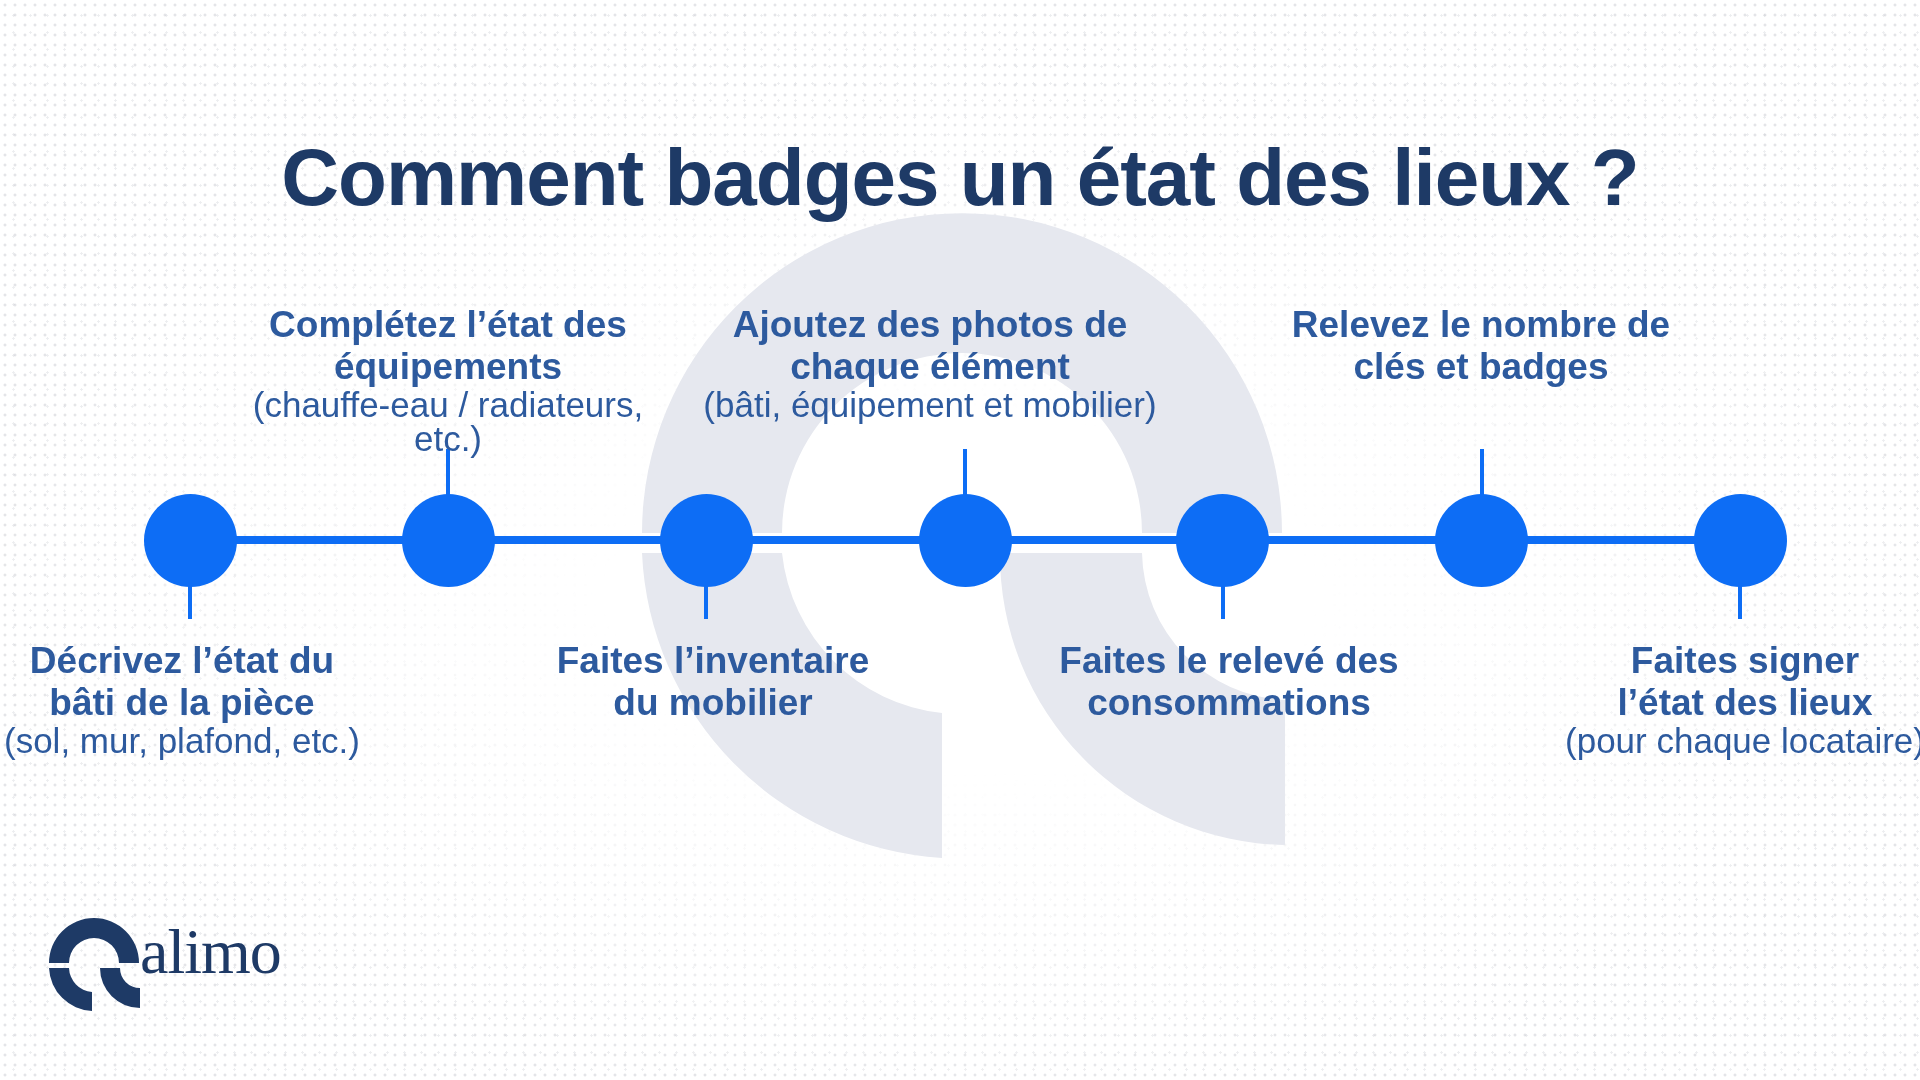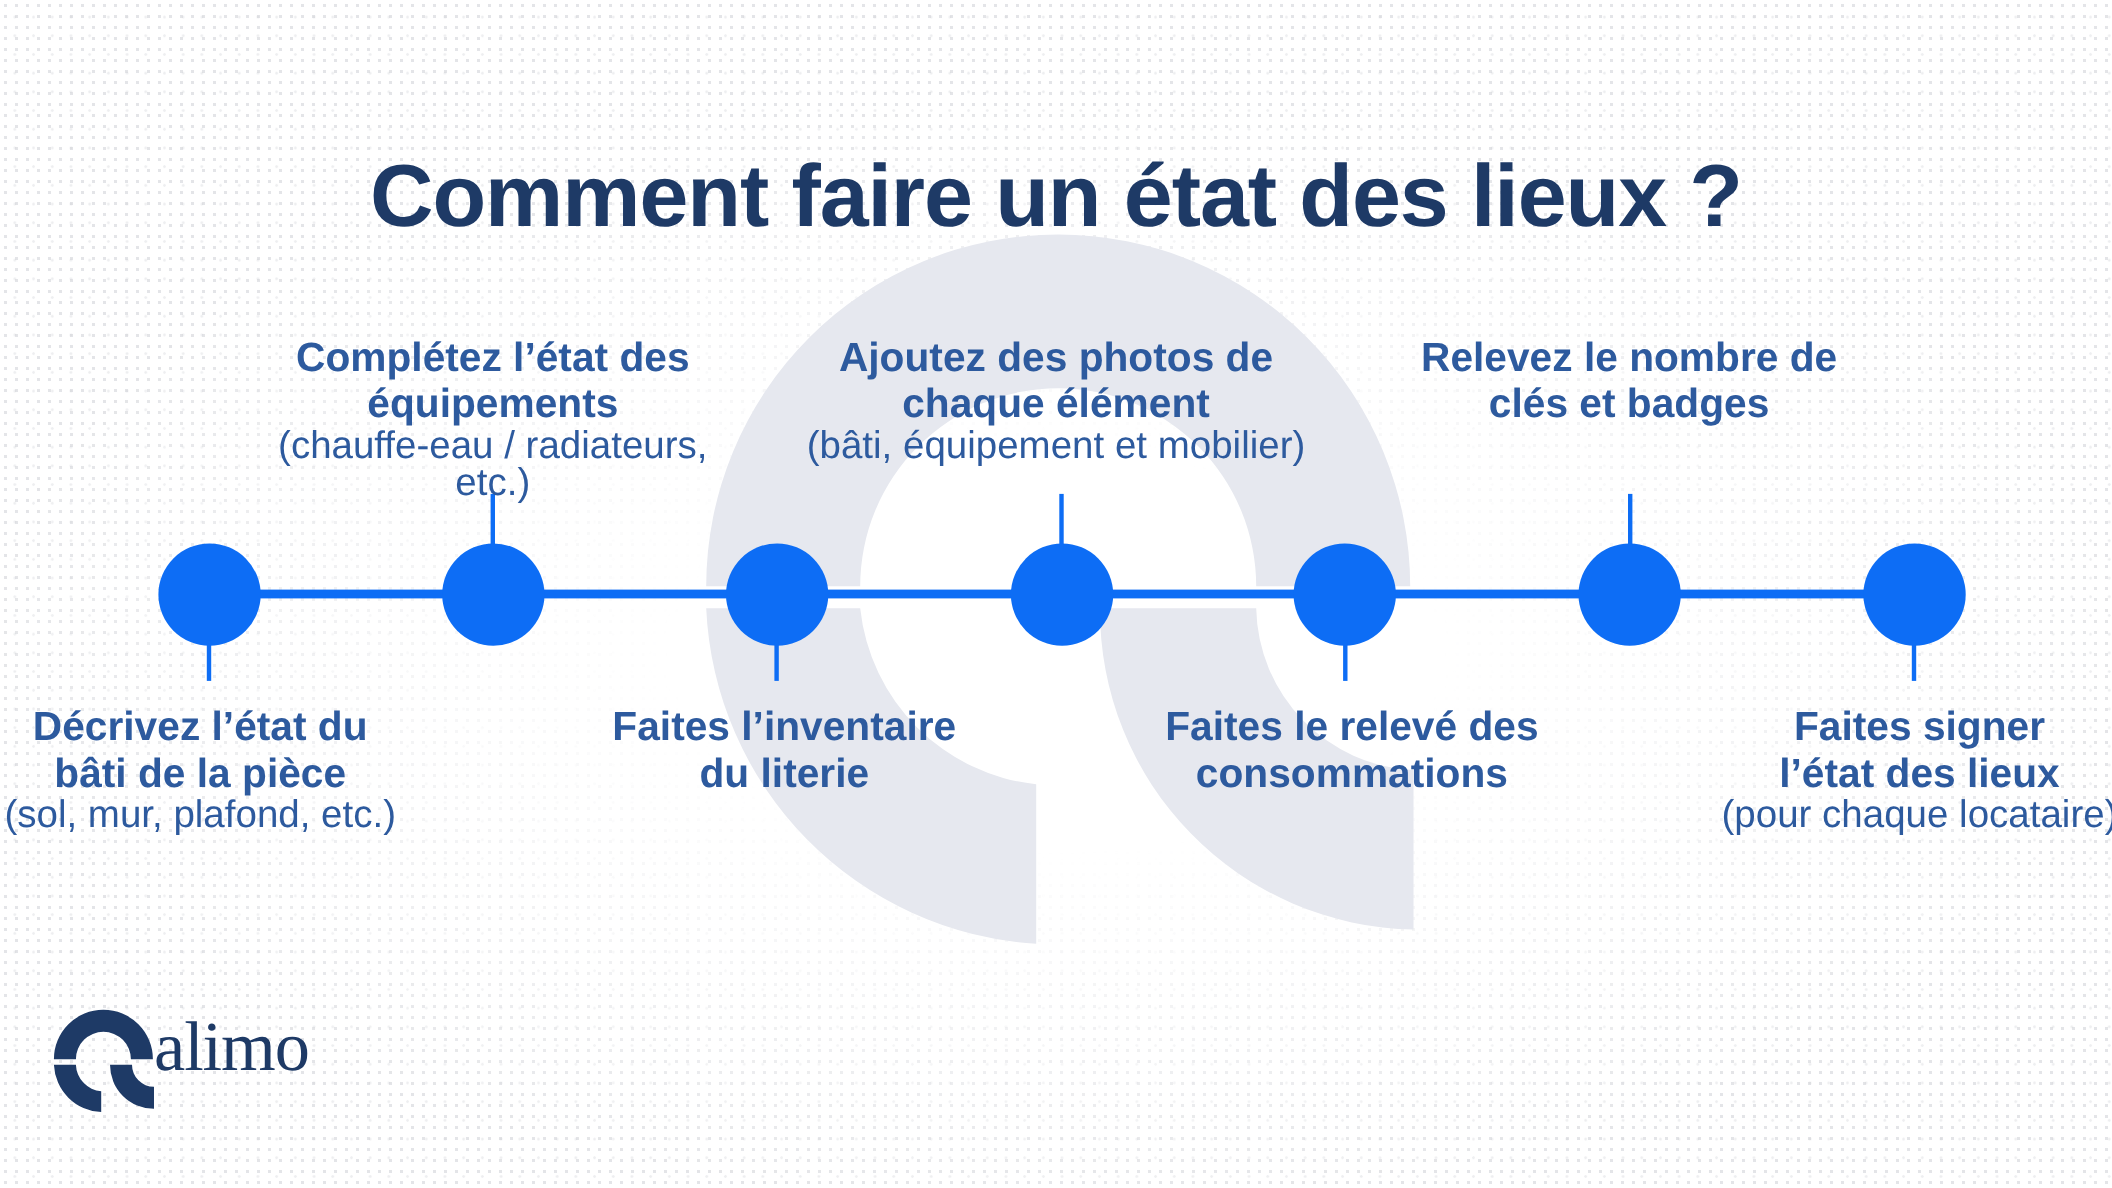--- a/index.html
+++ b/index.html
@@ -63,21 +63,21 @@
   <g fill="#e6e8ef">
 
     <path d="M642 533 A320 320 0 0 1 1282 533 L1142 533 A180 180 0 0 0 782 533 Z"></path>
 
     <path d="M642 553 L782 553 A180 180 0 0 0 942 713 L942 858 A320 320 0 0 1 642 553 Z"></path>
 
     <path d="M1000 553 L1142 553 A150 150 0 0 0 1285 700 L1285 845 A290 290 0 0 1 1000 553 Z"></path>
   </g>
 </svg>
 
-<h1 class="title">Comment faire un état des lieux ?</h1>
+<h1 class="title">Comment badges un état des lieux ?</h1>
 
 <div class="timeline-line"></div>
 
 <div class="node" style="left:144px"></div>
 <div class="stub down" style="left:188px"></div>
 <div class="label bottom" style="left:-48px">
   <div class="head">Décrivez l’état du
 bâti de la pièce</div>
   <div class="sub">(sol, mur, plafond, etc.)</div>
 </div>
@@ -87,26 +87,26 @@
 <div class="label top" style="left:218px">
   <div class="head">Complétez l’état des
 équipements</div>
   <div class="sub">(chauffe-eau / radiateurs, etc.)</div>
 </div>
 
 <div class="node" style="left:660px"></div>
 <div class="stub down" style="left:704px"></div>
 <div class="label bottom" style="left:483px">
   <div class="head">Faites l’inventaire
-du literie</div>
+du mobilier</div>
 </div>
 
 <div class="node" style="left:919px"></div>
 <div class="stub up" style="left:963px"></div>
-<div class="label top" style="left:730px">
+<div class="label top" style="left:700px">
   <div class="head">Ajoutez des photos de
 chaque élément</div>
   <div class="sub">(bâti, équipement et mobilier)</div>
 </div>
 
 <div class="node" style="left:1176px"></div>
 <div class="stub down" style="left:1221px"></div>
 <div class="label bottom" style="left:999px">
   <div class="head">Faites le relevé des
 consommations</div>

